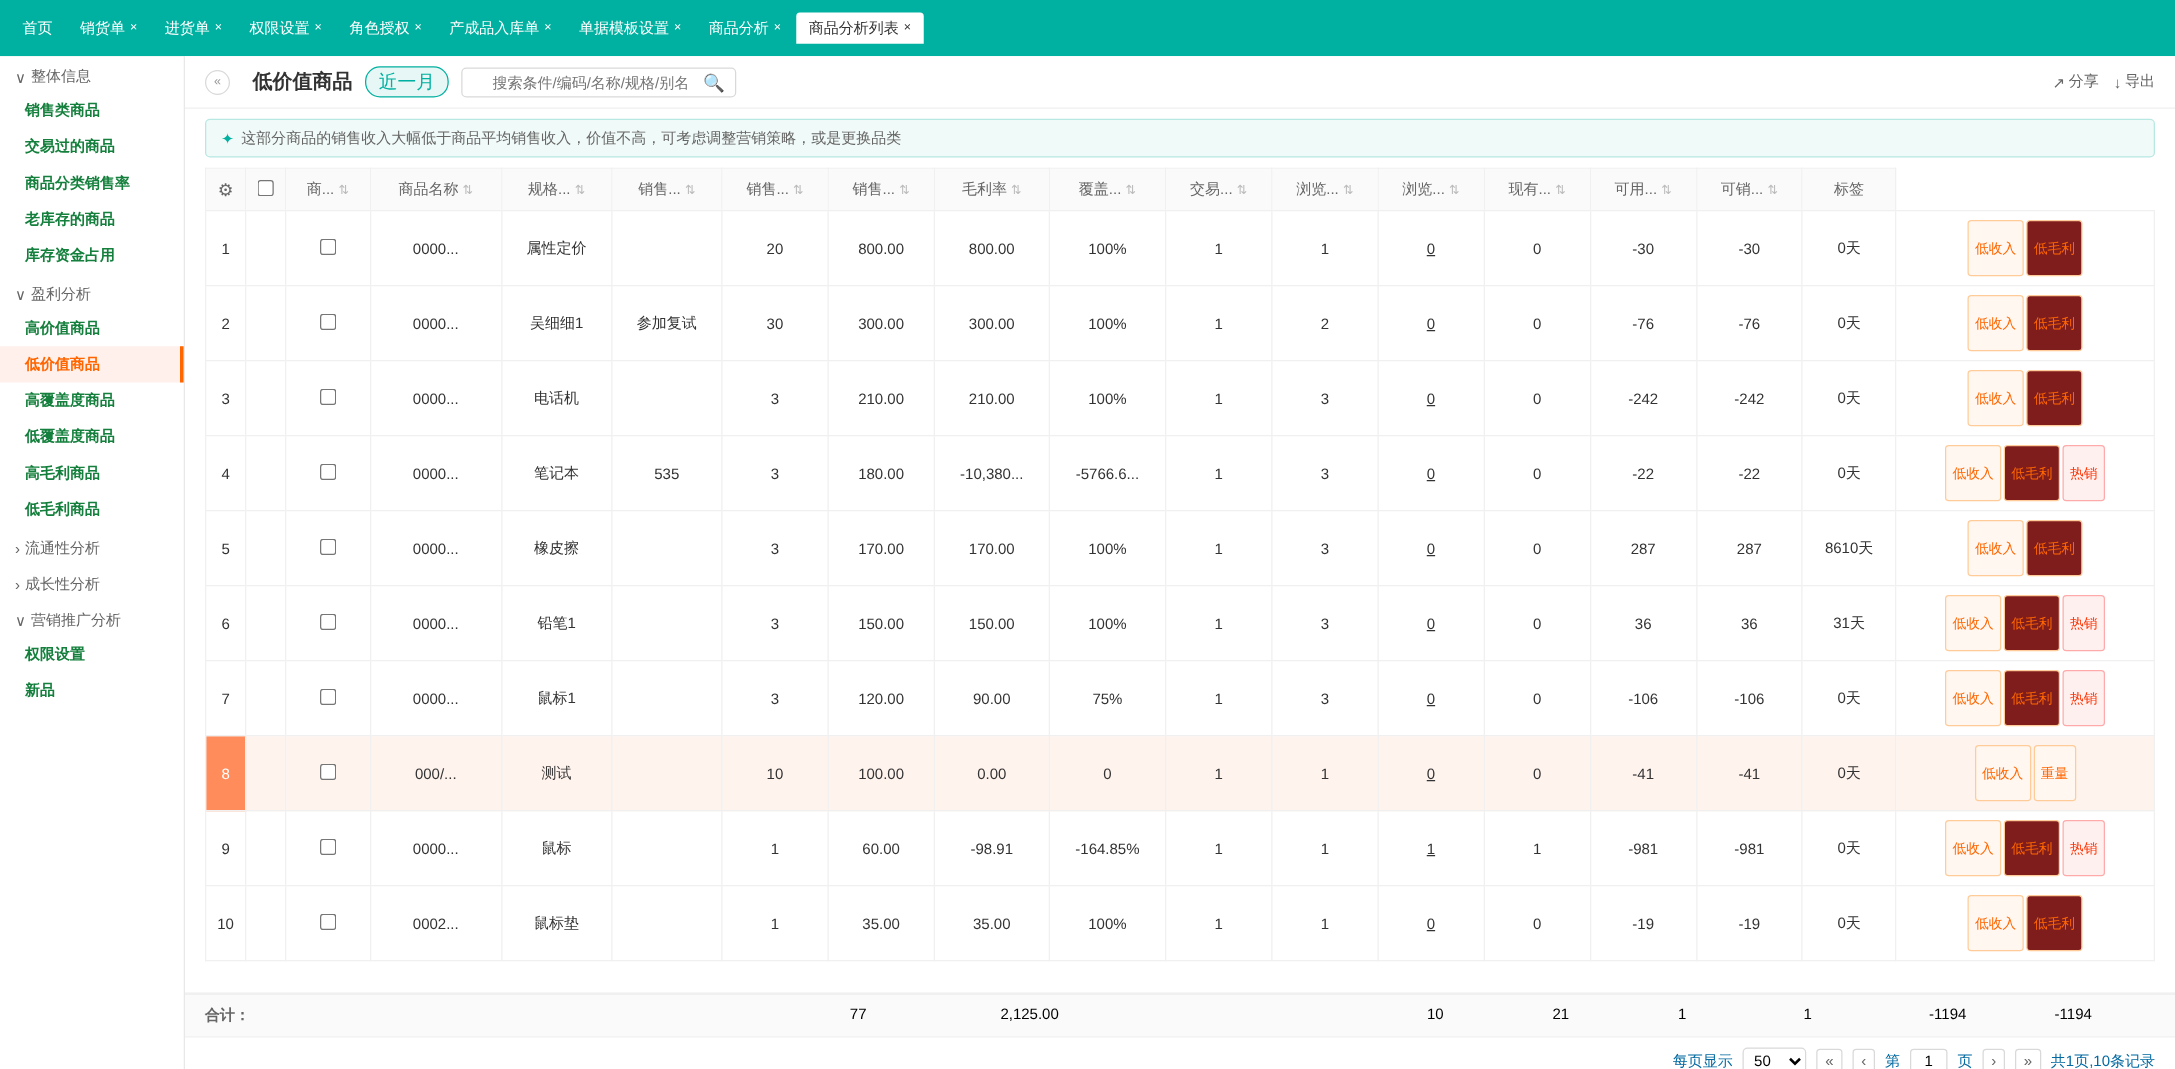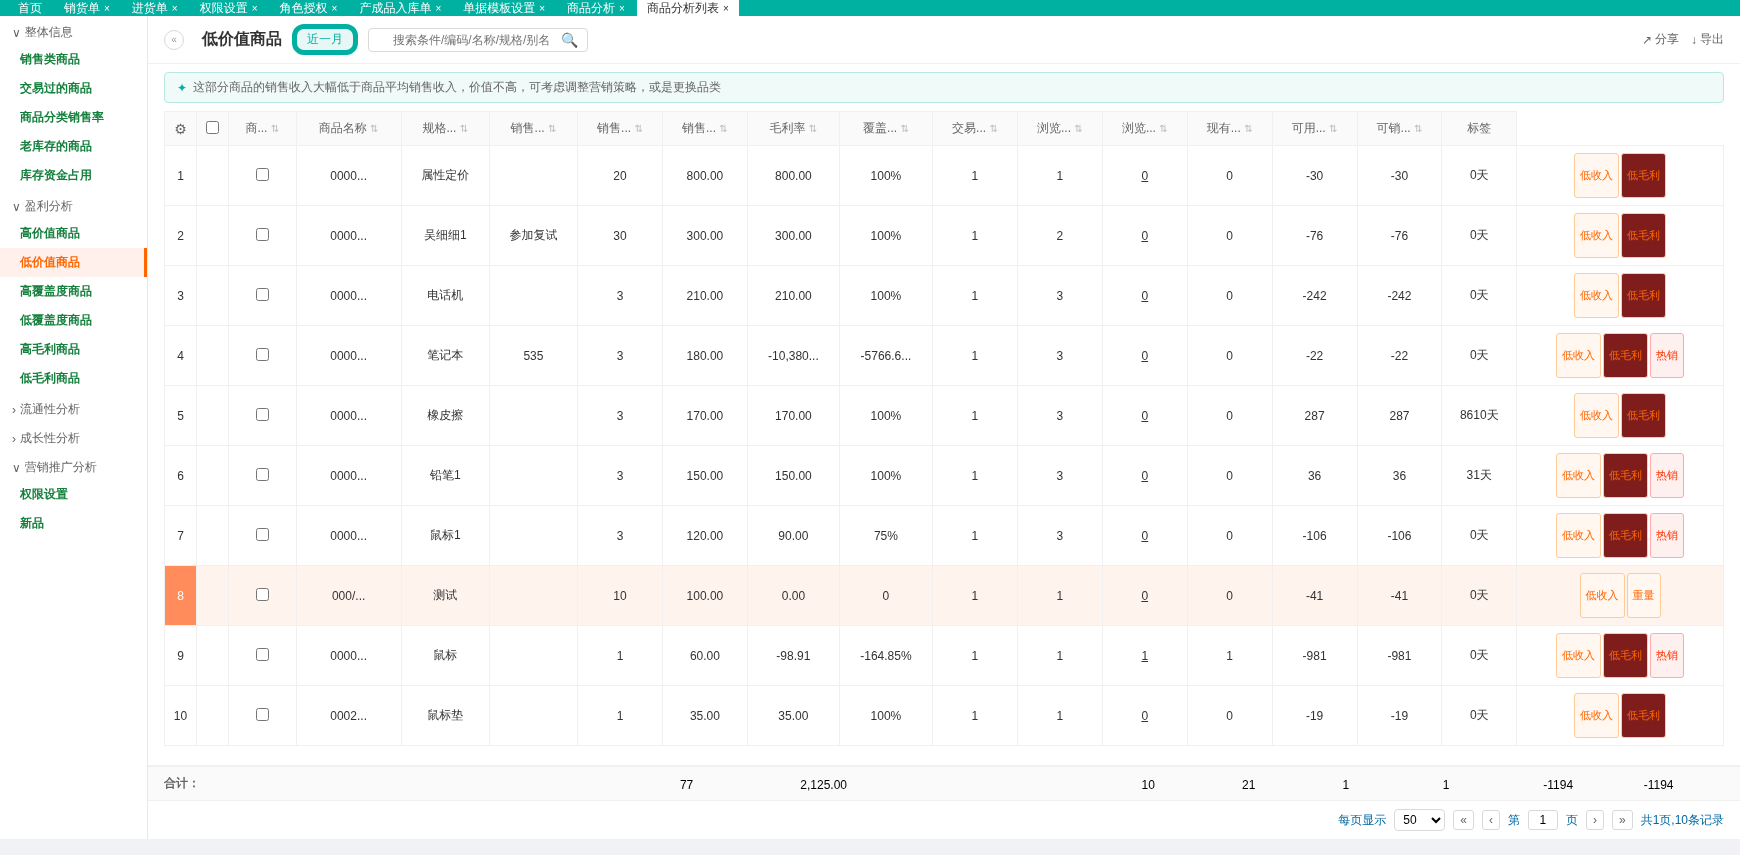--- a/index.html
+++ b/index.html
@@ -1,21 +1,21 @@
 <!DOCTYPE html>
 <html><head>
   <meta charset="utf-8">
   <style>
     * { box-sizing: border-box; margin: 0; padding: 0; font-family: 'Microsoft YaHei', Arial, sans-serif; font-size: 12px; }
     body { background: #f0f2f5; overflow: hidden; }
 
     
     .top-nav {
       background: #00b0a0;
-      height: 16px;
+      height: 45px;
       display: flex;
       align-items: center;
       padding: 0 8px;
       gap: 2px;
     }
     .nav-item {
       color: #fff;
       padding: 4px 10px;
       cursor: pointer;
       border-radius: 3px 3px 0 0;
@@ -78,26 +78,26 @@
       gap: 10px;
       background: #fff;
     }
     .page-title {
       font-size: 16px;
       font-weight: bold;
       color: #333;
     }
     .filter-btn {
       background: #fff;
-      border: 5px solid #4c1d95;
+      border: 1px solid #4c1d95;
       border-radius: 12px;
       padding: 2px 10px;
       cursor: pointer;
       color: #666;
-      font-size: 12px;
+      font-size: 15px;
     }
     .filter-btn.active {
       background: #e6f7f5;
       border-color: #00b0a0;
       color: #00b0a0;
     }
     .search-box {
       border: 1px solid #d9d9d9;
       border-radius: 4px;
       padding: 3px 8px;
@@ -214,21 +214,21 @@
       cursor: pointer;
       color: #666;
       font-size: 14px;
     }
 
     
     .table-footer {
       border-top: 2px solid #f0f0f0;
       padding: 8px 16px;
       display: flex;
-      align-items: flex-end;
+      align-items: flex-start;
       background: #fafafa;
       gap: 12px;
     }
     .footer-label { color: #666; margin-right: 16px; font-weight: bold; }
 
     
     .pagination {
       padding: 8px 16px;
       display: flex;
       align-items: center;

